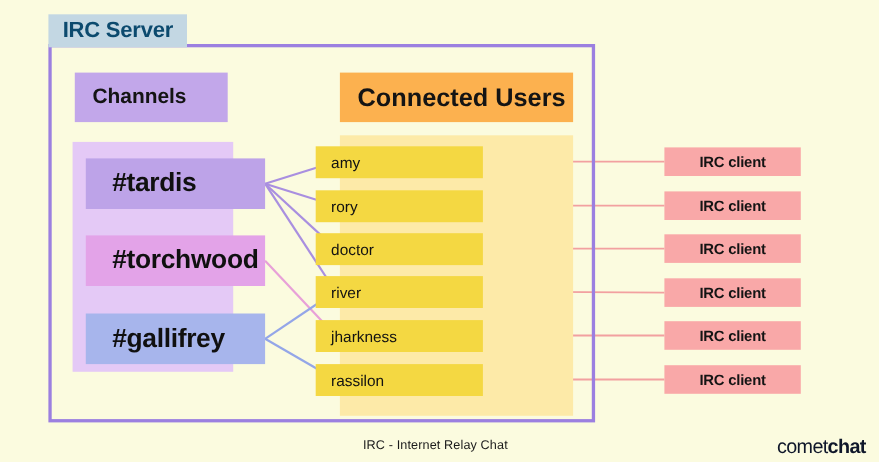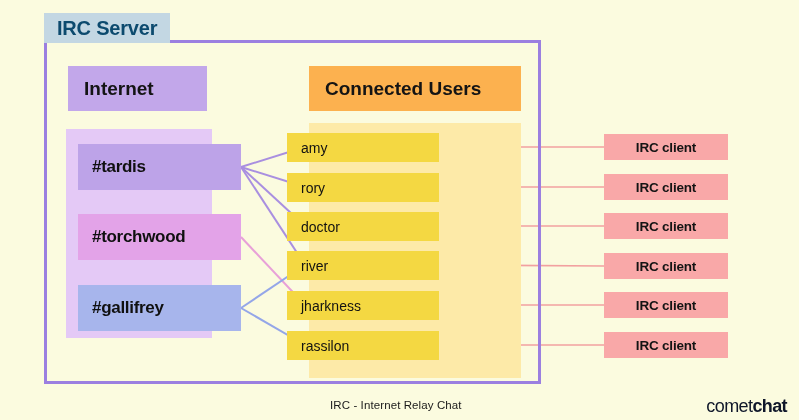--- a/index.html
+++ b/index.html
@@ -76,24 +76,24 @@
     background: #e4c9f6;
   }
 
   .channel-box {
     position: absolute;
     left: 78px;
     width: 163px;
     height: 46px;
     display: flex;
     align-items: center;
-    padding-left: 14px;
+    padding-left: 24px;
     box-sizing: border-box;
     color: #101010;
-    font-size: 17px;
+    font-size: 24px;
     font-weight: bold;
     letter-spacing: -0.3px;
   }
   .channel-tardis    { top: 144px; background: #bda3e8; }
   .channel-torchwood { top: 214px; background: #e3a3e8; }
   .channel-gallifrey { top: 285px; background: #a7b5ec; }
 
   
   .users-header {
     position: absolute;
@@ -103,21 +103,21 @@
     height: 45px;
     display: flex;
     align-items: center;
     padding-left: 16px;
     box-sizing: border-box;
     background: #fcb košt;
     background: #fcb košt;
     background: #fdb košt;
     background: #fcb14f;
     color: #141414;
-    font-size: 19px;
+    font-size: 23px;
     font-weight: bold;
   }
 
   .users-panel {
     position: absolute;
     left: 309px;
     top: 123px;
     width: 212px;
     height: 255px;
     background: #fdeaa8;
@@ -216,21 +216,21 @@
     <line x1="457" y1="226" x2="604" y2="226" stroke="#f2a0a0" stroke-width="1.6"></line>
     <line x1="457" y1="265" x2="604" y2="266" stroke="#f2a0a0" stroke-width="1.6"></line>
     <line x1="457" y1="305" x2="604" y2="305" stroke="#f2a0a0" stroke-width="1.6"></line>
     <line x1="457" y1="345" x2="604" y2="345" stroke="#f2a0a0" stroke-width="1.6"></line>
   </svg>
 
   <div class="server-frame"></div>
   <div class="server-title">IRC Server</div>
 
   <div class="channels-panel"></div>
-  <div class="channels-header">Internet</div>
+  <div class="channels-header">Channels</div>
 
   <div class="channel-box channel-tardis">#tardis</div>
   <div class="channel-box channel-torchwood">#torchwood</div>
   <div class="channel-box channel-gallifrey">#gallifrey</div>
 
   <div class="users-panel"></div>
   <div class="users-header">Connected Users</div>
 
   <div class="user-box user-0">amy</div>
   <div class="user-box user-1">rory</div>

